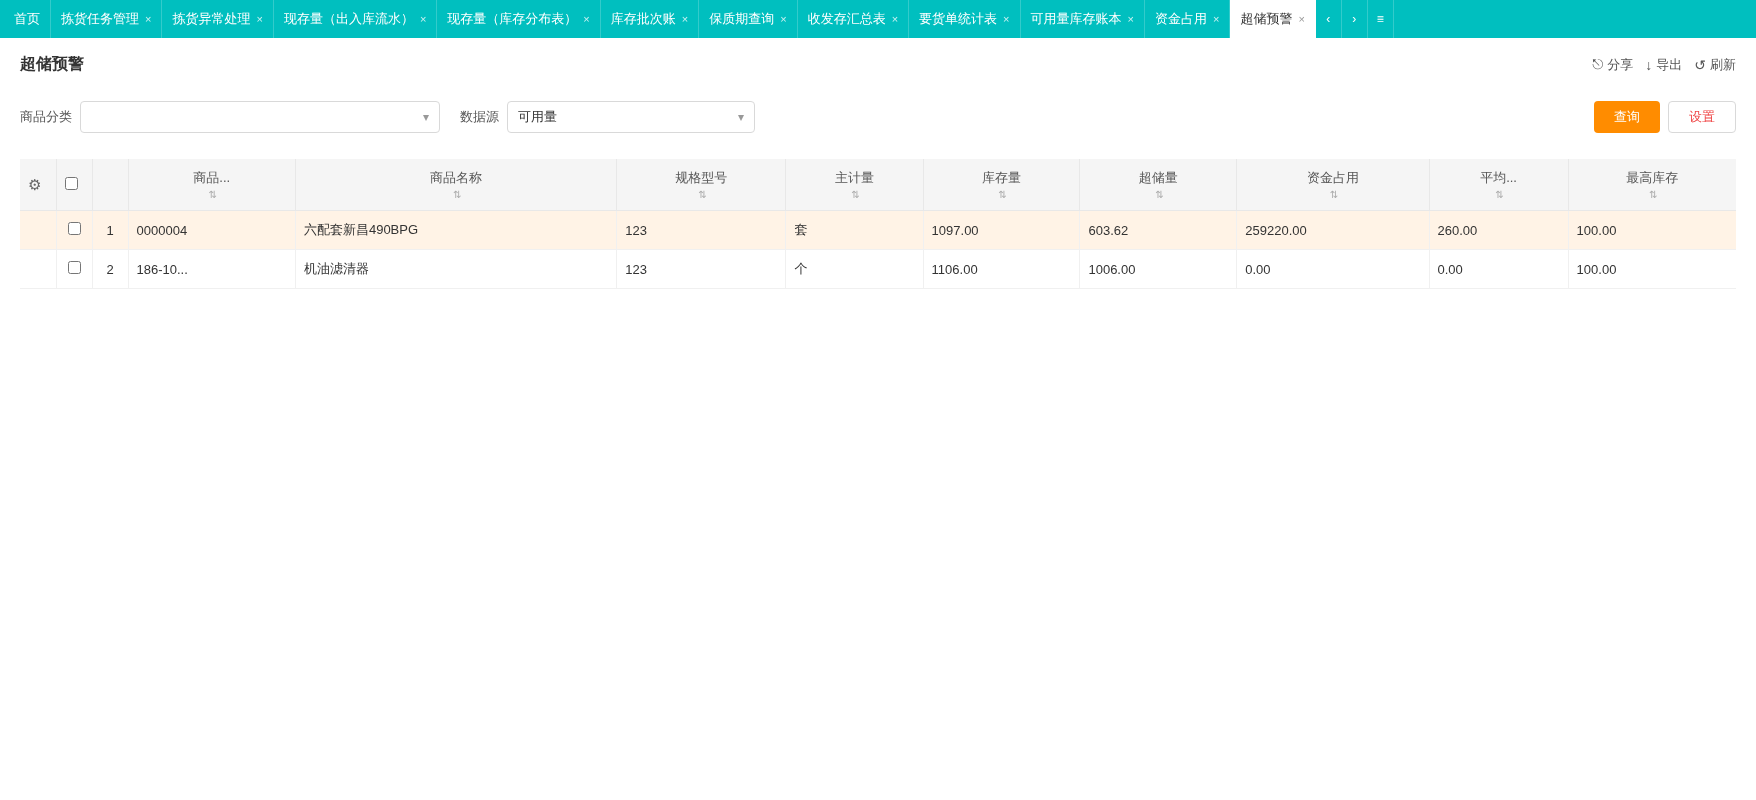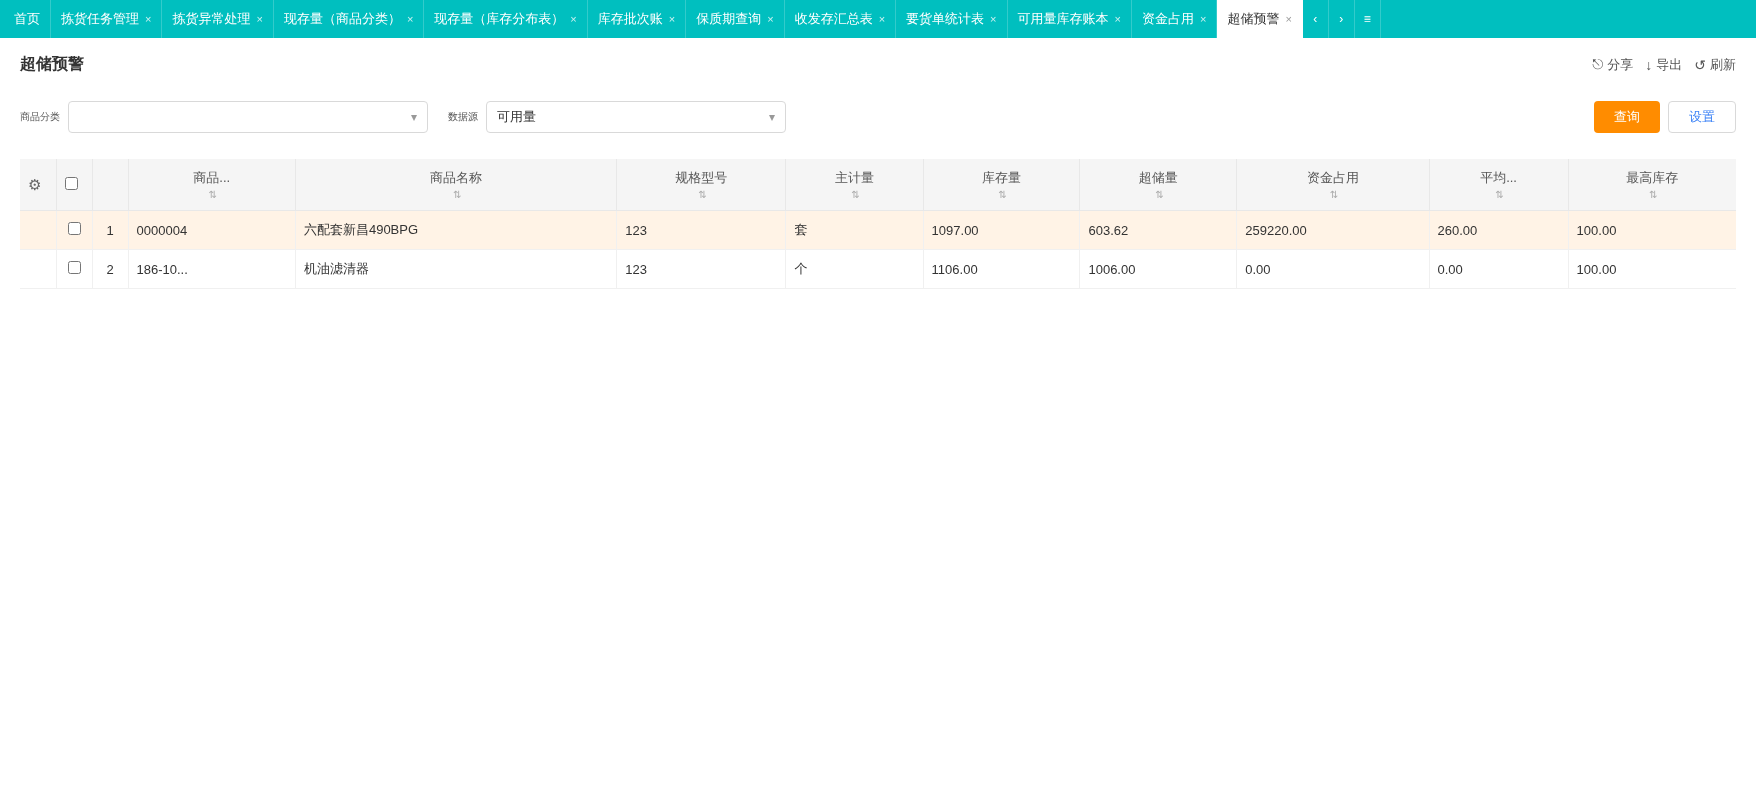--- a/index.html
+++ b/index.html
@@ -87,58 +87,58 @@
       gap: 20px;
       margin-bottom: 16px;
       padding: 10px 0;
     }
     .filter-item {
       display: flex;
       align-items: center;
       gap: 8px;
     }
     .filter-label {
-      font-size: 10px;
+      font-size: 13px;
       color: #555;
       white-space: nowrap;
     }
     .filter-select {
       display: flex;
       align-items: center;
       border: 1px solid #d9d9d9;
       border-radius: 4px;
       padding: 4px 10px;
       background: #fff;
       cursor: pointer;
       width: 360px;
       justify-content: space-between;
       height: 32px;
     }
     .filter-select-narrow {
-      width: 300px;
+      width: 248px;
     }
     .filter-select .arrow { color: #999; font-size: 12px; }
     .filter-btns {
       display: flex;
       gap: 8px;
       margin-left: auto;
       padding-left: 28px;
     }
     .btn-query {
       background: #ff8c00;
       color: #fff;
       border: none;
       border-radius: 4px;
       padding: 6px 20px;
       cursor: pointer;
       font-size: 13px;
     }
     .btn-setting {
       background: #fff;
-      color: #3b82f6;
+      color: #ef4444;
       border: 1px solid #d9d9d9;
       border-radius: 4px;
       padding: 6px 20px;
       cursor: pointer;
       font-size: 13px;
     }
 
     
     .data-table {
       width: 100%;
@@ -186,21 +186,21 @@
   </div>
   <div class="nav-tab">
     <span>拣货任务管理</span>
     <span class="close-x">×</span>
   </div>
   <div class="nav-tab">
     <span>拣货异常处理</span>
     <span class="close-x">×</span>
   </div>
   <div class="nav-tab">
-    <span>现存量（商品分类）</span>
+    <span>现存量（出入库流水）</span>
     <span class="close-x">×</span>
   </div>
   <div class="nav-tab">
     <span>现存量（库存分布表）</span>
     <span class="close-x">×</span>
   </div>
   <div class="nav-tab">
     <span>库存批次账</span>
     <span class="close-x">×</span>
   </div>

